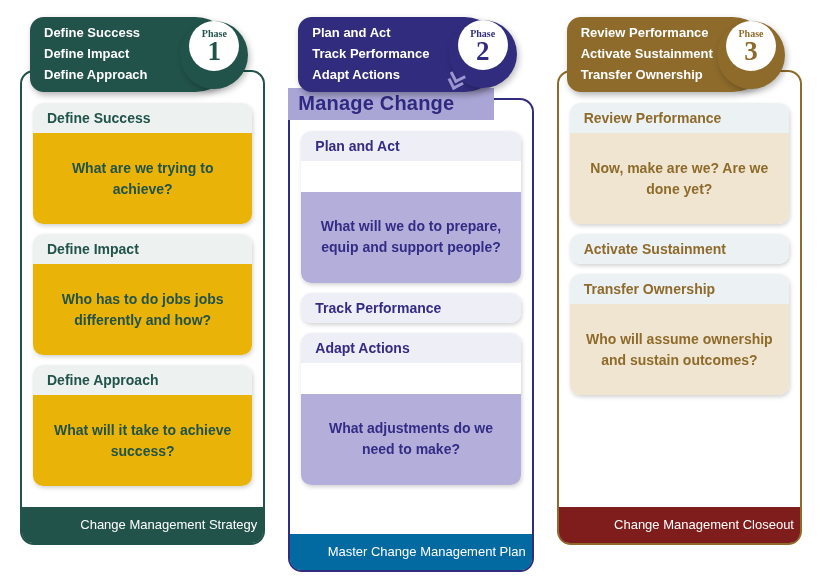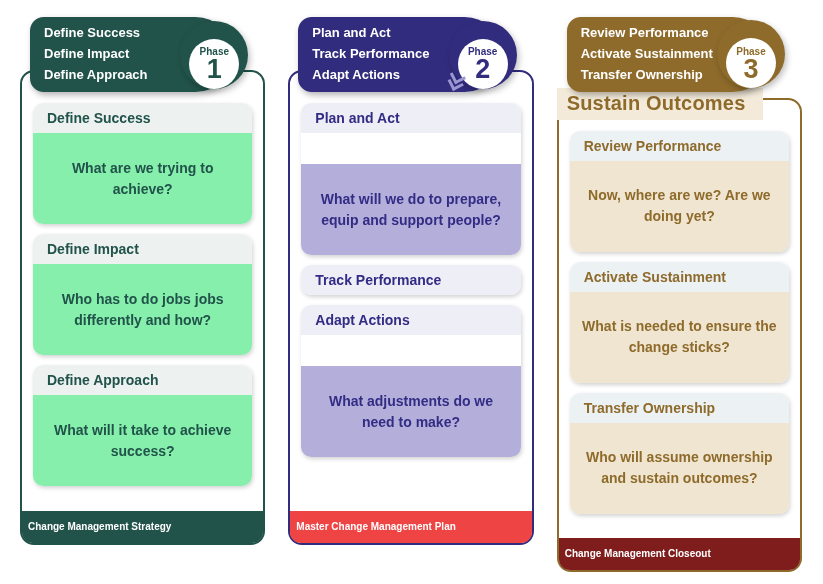--- a/index.html
+++ b/index.html
@@ -20,22 +20,23 @@
     height:75px;margin:0 32px 0 10px;
     border-radius:14px 38px 38px 14px;
     display:flex;flex-direction:column;justify-content:center;
     padding-left:14px;box-sizing:border-box;
     box-shadow:2px 3px 6px rgba(0,0,0,0.30);
   }
   .pill-line{color:#ffffff;font-size:13px;font-weight:700;line-height:1.6;}
   .badge-outer{
     position:absolute;right:-15px;top:50%;transform:translateY(-50%);
     width:68px;height:68px;border-radius:50%;
-    display:flex;align-items:flex-end;justify-content:center;
+    display:flex;align-items:flex-start;justify-content:center;
     box-shadow:2px 3px 6px rgba(0,0,0,0.25);
+    font-family:Liberation Serif, serif;
   }
   .badge-inner{
     width:50px;height:50px;border-radius:50%;background:#ffffff;
     display:flex;flex-direction:column;align-items:center;justify-content:center;
   }
   .badge-word{font-size:10px;font-weight:700;line-height:1;margin-top:2px;}
   .badge-num{font-size:27px;font-weight:700;line-height:0.95;}
   .chevrons{position:absolute;left:1px;bottom:0px;transform:rotate(18deg);}
   .chevrons i{
     display:block;width:9px;height:9px;margin:-5px 0 0 0;
@@ -69,42 +70,42 @@
     padding:7px 14px;font-size:14px;font-weight:700;
   }
   .card-body{
     height:91px;display:flex;align-items:center;justify-content:center;
     text-align:center;padding:0 12px;
     font-size:14px;font-weight:700;line-height:1.5;
   }
   .panel-footer{
     margin-top:auto;
     border-radius:0 0 11px 11px;
-    text-align:left;color:#ffffff;
-    font-size:10px;font-weight:700;
+    text-align:right;color:#ffffff;
+    font-size:13px;font-weight:400;
     padding:10px 6px 11px 6px;
   }
 
   
   .teal .pill,.teal .badge-outer{background:#21534A;}
   .teal .badge-word,.teal .badge-num{color:#21534A;}
   .teal .band{background:#C9DCDA;color:#1C4F45;}
   .teal .panel{border:2px solid #21534A;}
   .teal .card-title{background:#EDF2F1;color:#21534A;}
-  .teal .card-body{background:#86efac;color:#21534A;}
+  .teal .card-body{background:#eab308;color:#21534A;}
   .teal .panel-footer{background:#21534A;}
 
   
   .indigo .pill,.indigo .badge-outer{background:#322C7E;}
   .indigo .badge-word,.indigo .badge-num{color:#322C7E;}
   .indigo .band{background:#A9A5D5;color:#2F2980;}
   .indigo .panel{border:2px solid #322C7E;}
   .indigo .card-title{background:#EEEEF6;color:#332C85;}
   .indigo .card-body{background:#B3AFDA;color:#332C85;margin-top:31px;}
-  .indigo .panel-footer{background:#ef4444;}
+  .indigo .panel-footer{background:#0369a1;}
 
   
   .brown .pill,.brown .badge-outer{background:#8E6B2B;}
   .brown .badge-word,.brown .badge-num{color:#8E6B2B;}
   .brown .band{background:#F3EAD9;color:#8E6B2B;}
   .brown .panel{border:2px solid #8E6B2B;}
   .brown .card-title{background:#ECF1F4;color:#8E6B2B;}
   .brown .card-body{background:#EFE5D1;color:#8E6B2B;}
   .brown .panel-footer{background:#7f1d1d;}
 </style>
@@ -151,20 +152,21 @@
         <span class="chevrons">
             <i></i>
             <i></i>
           </span>
         <div class="badge-inner">
           <span class="badge-word">Phase</span>
           <span class="badge-num">2</span>
         </div>
       </div>
     </div>
+    <div class="band">Manage Change</div>
     <div class="panel">
       <div class="card">
         <div class="card-title">Plan and Act</div>
         <div class="card-body">What will we do to prepare, equip and support people?</div>
       </div>
       <div class="card">
         <div class="card-title">Track Performance</div>
       </div>
       <div class="card">
         <div class="card-title">Adapt Actions</div>
@@ -179,29 +181,27 @@
       <div class="pill-line">Review Performance</div>
       <div class="pill-line">Activate Sustainment</div>
       <div class="pill-line">Transfer Ownership</div>
       <div class="badge-outer">
         <div class="badge-inner">
           <span class="badge-word">Phase</span>
           <span class="badge-num">3</span>
         </div>
       </div>
     </div>
-    <div class="band">Sustain Outcomes</div>
     <div class="panel">
       <div class="card">
         <div class="card-title">Review Performance</div>
-        <div class="card-body">Now, where are we? Are we doing yet?</div>
+        <div class="card-body">Now, make are we? Are we done yet?</div>
       </div>
       <div class="card">
         <div class="card-title">Activate Sustainment</div>
-        <div class="card-body">What is needed to ensure the change sticks?</div>
       </div>
       <div class="card">
         <div class="card-title">Transfer Ownership</div>
         <div class="card-body">Who will assume ownership and sustain outcomes?</div>
       </div>
       <div class="panel-footer">Change Management Closeout</div>
     </div>
   </div>
 
 </div>

